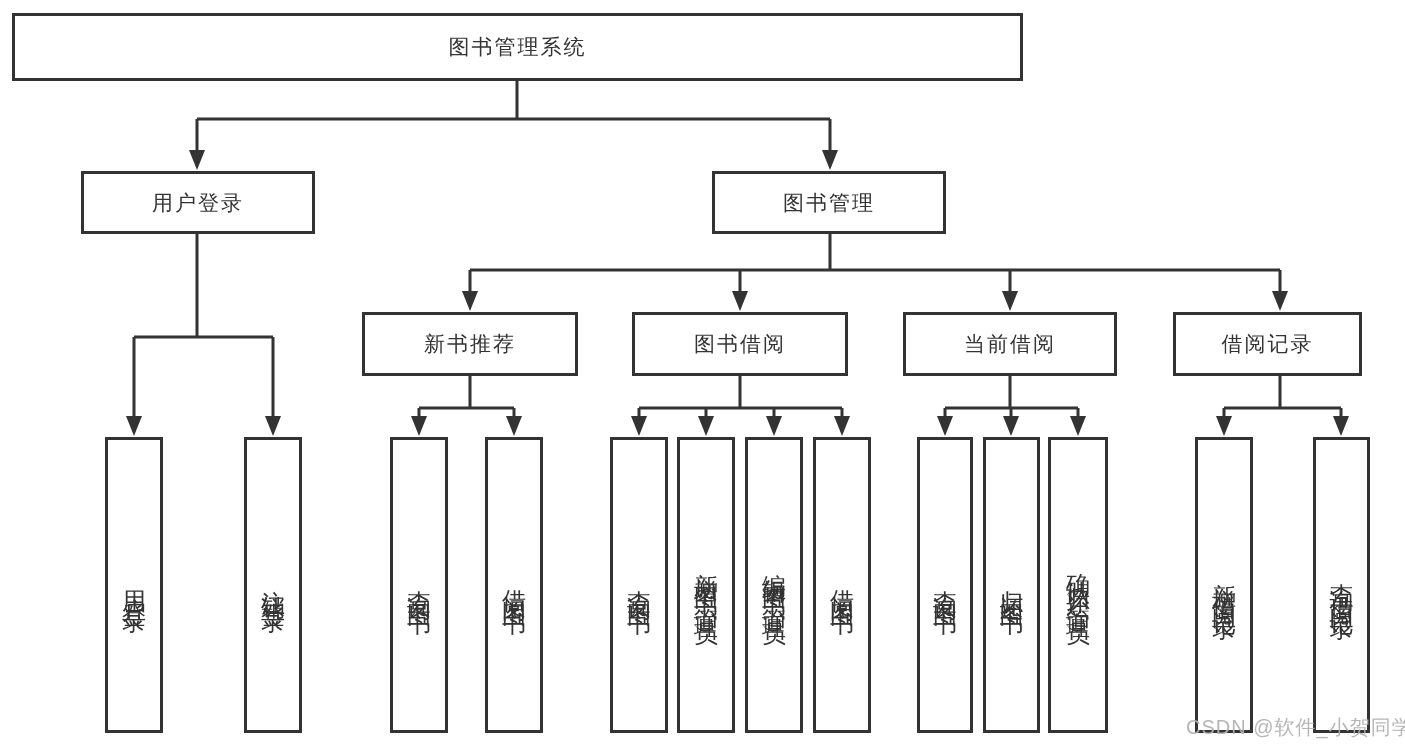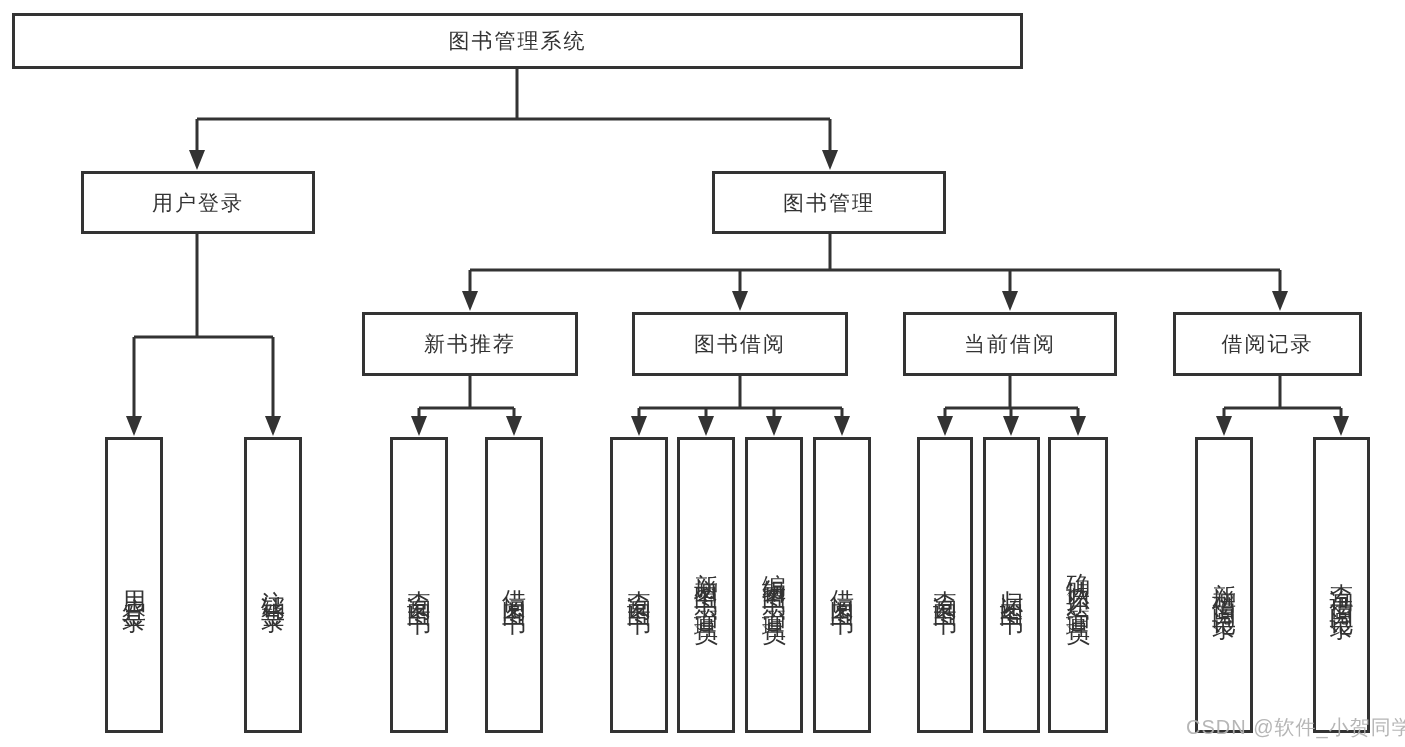--- a/index.html
+++ b/index.html
@@ -104,21 +104,21 @@
 
       <polygon points="937,416 953,416 945,436"></polygon>
       <polygon points="1003,416 1019,416 1011,436"></polygon>
       <polygon points="1070,416 1086,416 1078,436"></polygon>
 
       <polygon points="1216,416 1232,416 1224,436"></polygon>
       <polygon points="1333,416 1349,416 1341,436"></polygon>
     </g>
   </svg>
 
-  <div class="box hbox" style="left:12px; top:13px; width:1011px; height:56px;">
+  <div class="box hbox" style="left:12px; top:13px; width:1011px; height:68px;">
     <span>图书管理系统</span>
   </div>
 
   <div class="box hbox" style="left:81px; top:171px; width:234px; height:63px;">
     <span>用户登录</span>
   </div>
   <div class="box hbox" style="left:362px; top:312px; width:216px; height:64px;">
     <span>新书推荐</span>
   </div>
 

